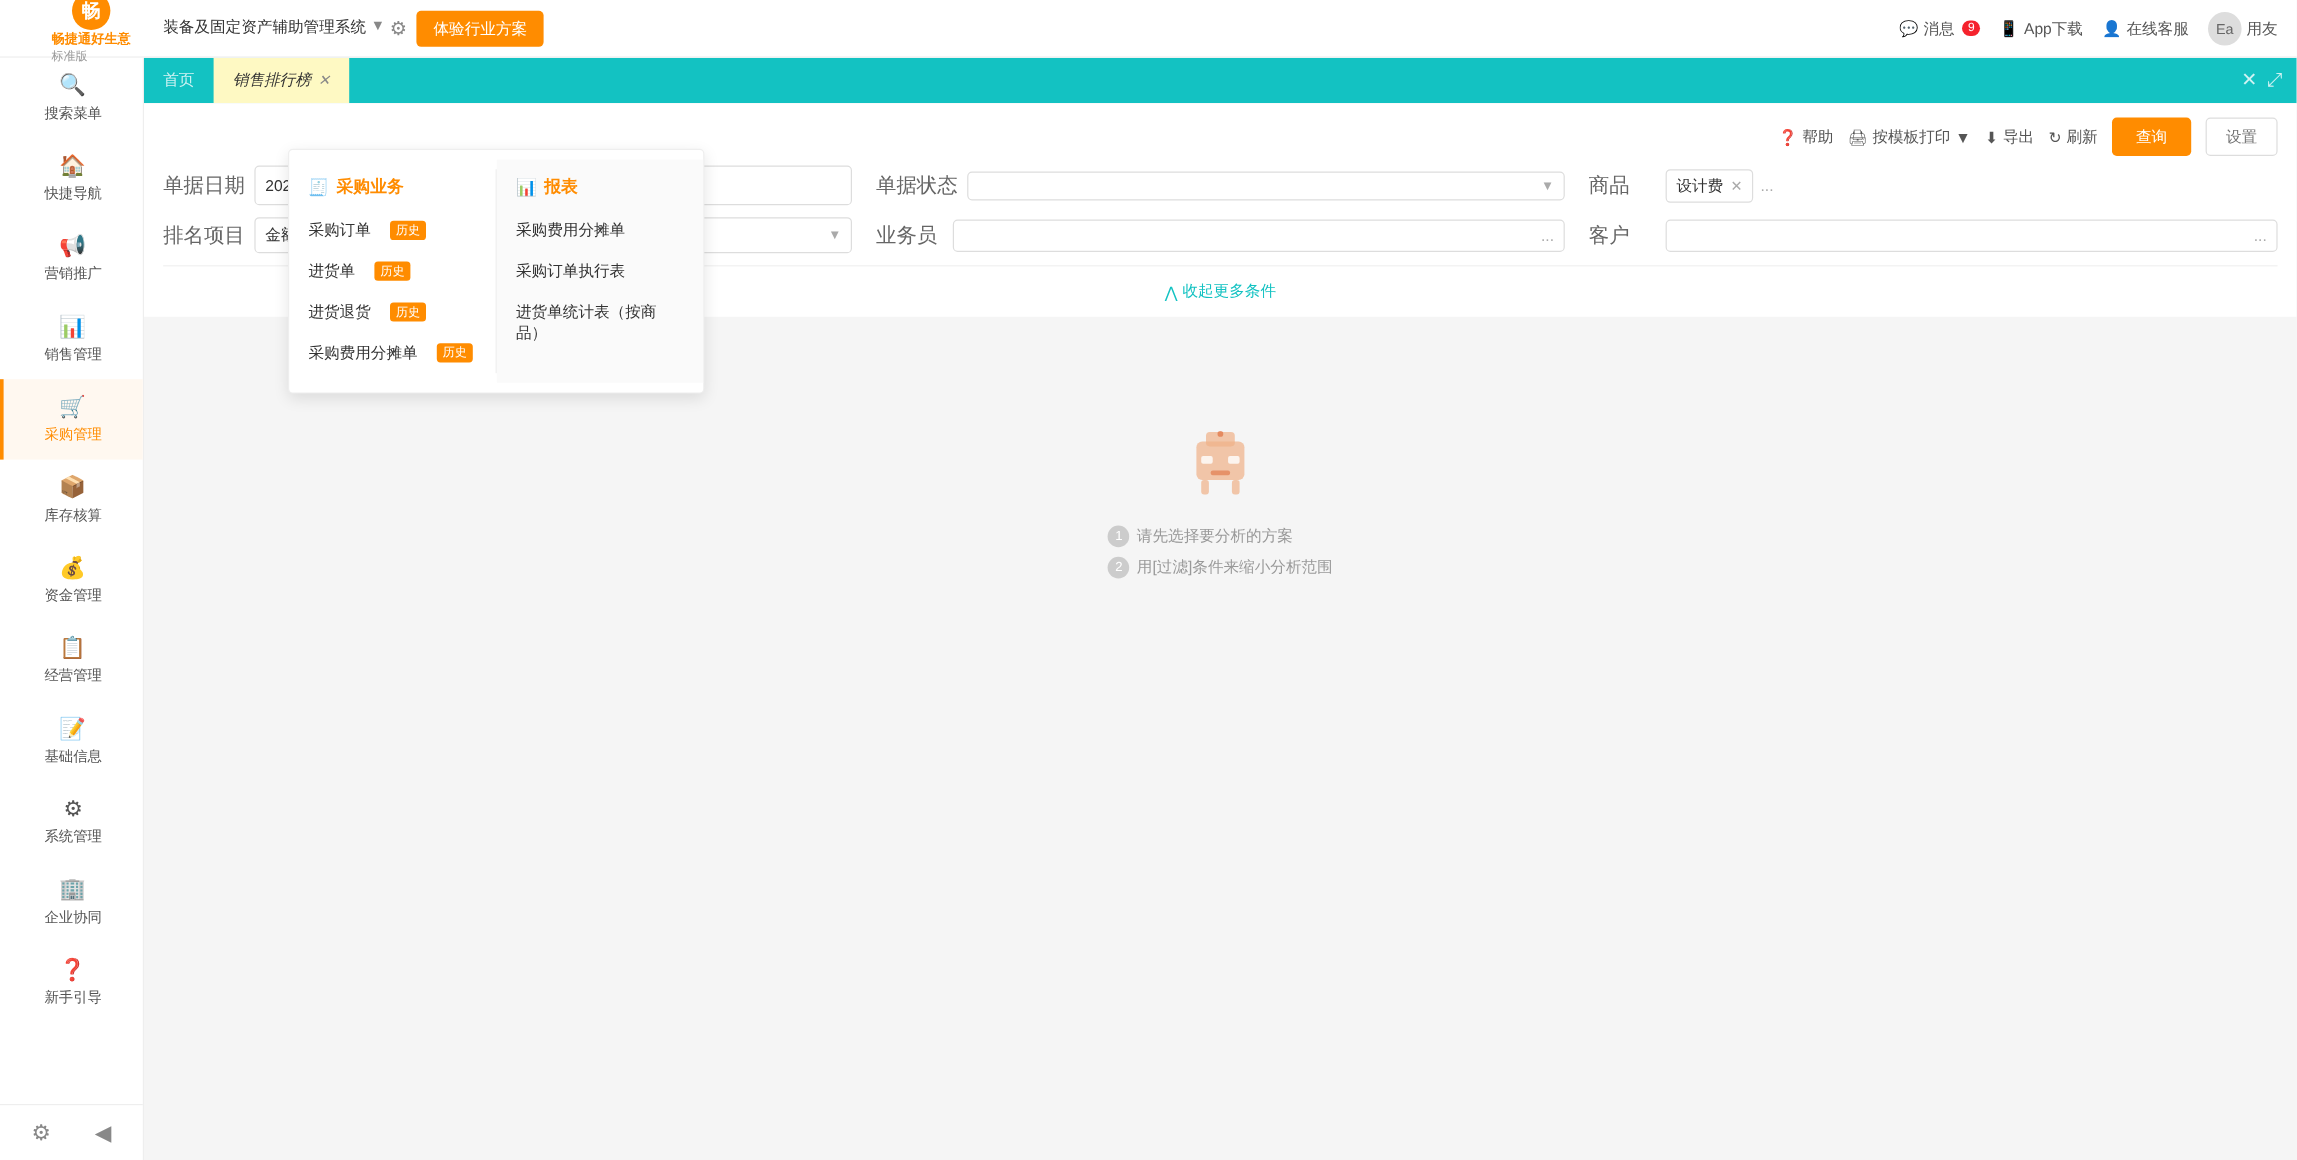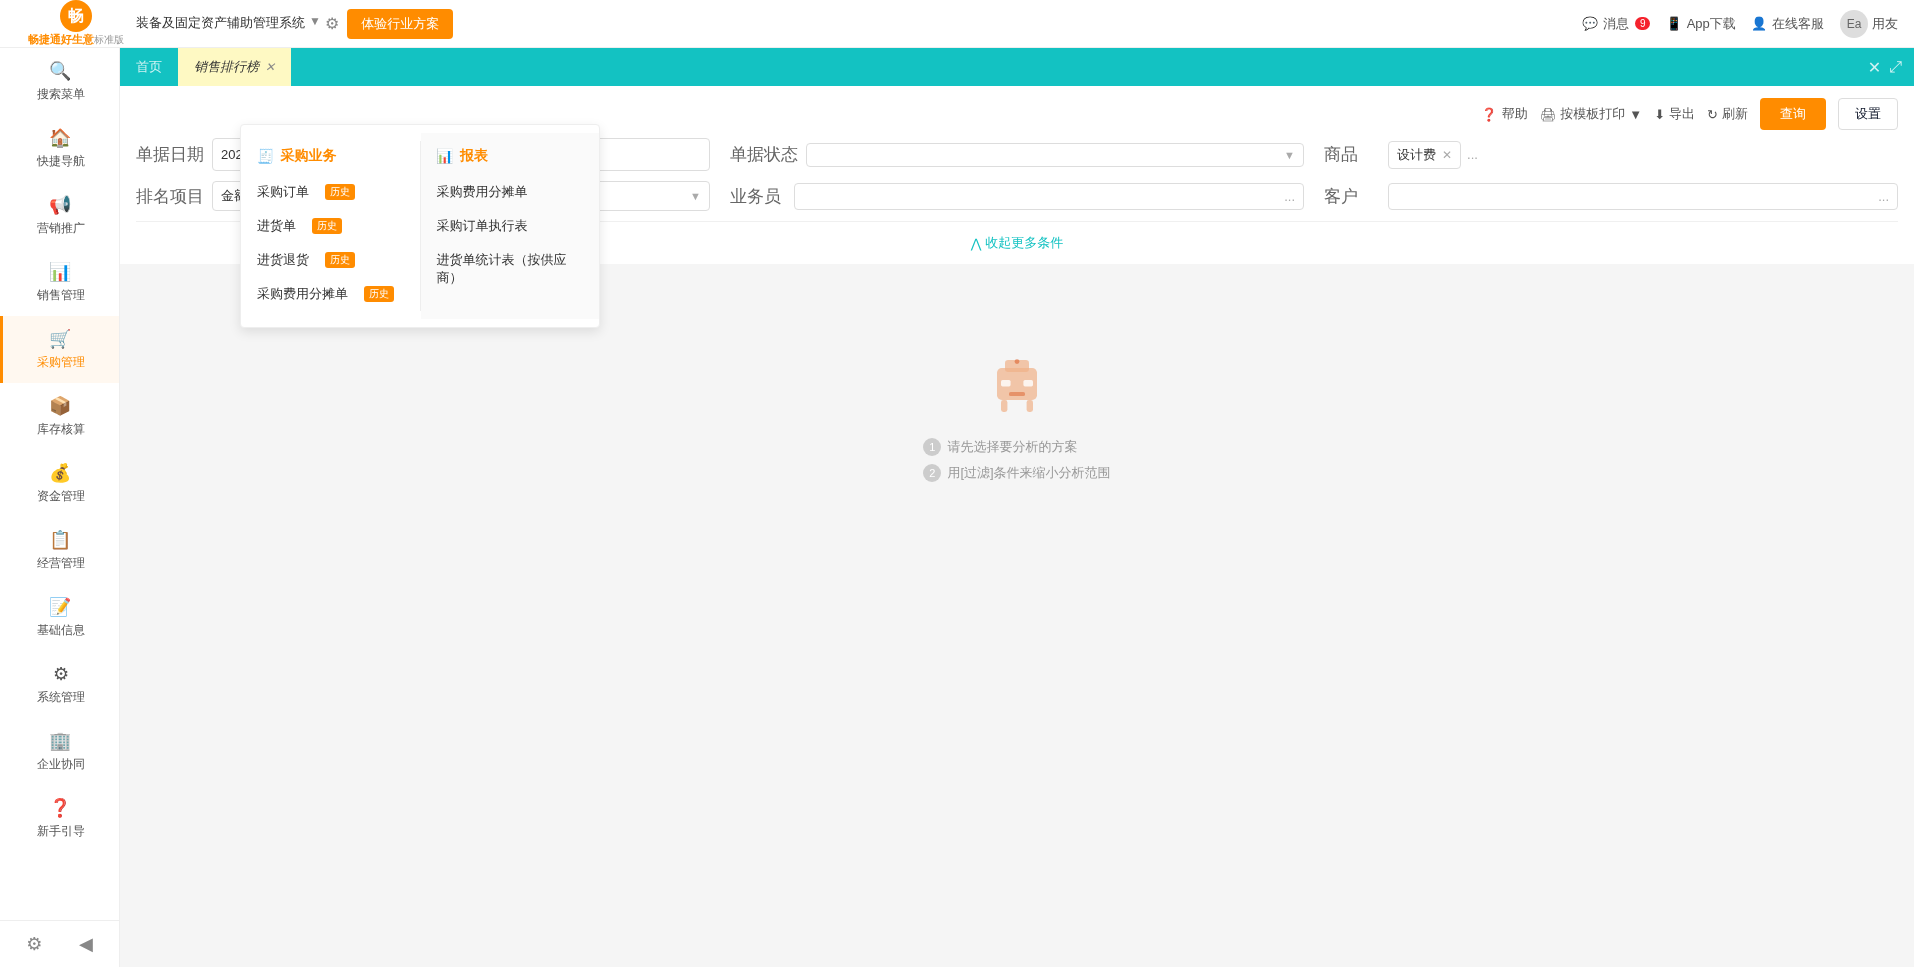--- a/index.html
+++ b/index.html
@@ -213,21 +213,21 @@
       background: #ff8c00;
       color: white;
       border: none;
       padding: 7px 20px;
       border-radius: 4px;
       cursor: pointer;
       font-size: 13px;
     }
     .btn-secondary {
       background: #fff;
-      color: #0f172a;
+      color: #737373;
       border: 1px solid #ddd;
       padding: 6px 16px;
       border-radius: 4px;
       cursor: pointer;
       font-size: 13px;
     }
     .collapse-btn {
       display: flex;
       align-items: center;
       justify-content: center;
@@ -401,21 +401,21 @@
       padding: 4px 0;
       border-top: 1px solid #f0f0f0;
     }
   </style>
 </head>
 <body>
 
 <div class="top-header">
   <div class="logo-area">
     <div class="logo-icon">畅</div>
-    <div style="display:flex;flex-direction:row;align-items:flex-end">
+    <div style="display:flex;flex-direction:column;align-items:flex-start">
       <span style="font-size:11px;color:#ff8c00;font-weight:bold">畅捷通好生意</span>
       <span style="font-size:10px;color:#999">标准版</span>
     </div>
   </div>
   <div class="top-header-inner">
     <div class="system-name-area">
       <span style="font-size:13px;color:#333">装备及固定资产辅助管理系统</span>
       <span class="dropdown-arrow">▼</span>
       <span class="settings-icon">⚙</span>
     </div>
@@ -660,20 +660,20 @@
             <span>📊</span>
             <span>报表</span>
           </div>
           <div class="menu-item">
             <span>采购费用分摊单</span>
           </div>
           <div class="menu-item">
             <span>采购订单执行表</span>
           </div>
           <div class="menu-item">
-            <span>进货单统计表（按供应商）</span>
+            <span>进货单统计表（按商品）</span>
           </div>
         </div>
       </div>
 
     </div>
   </div>
 </div>
 
 </body></html>

